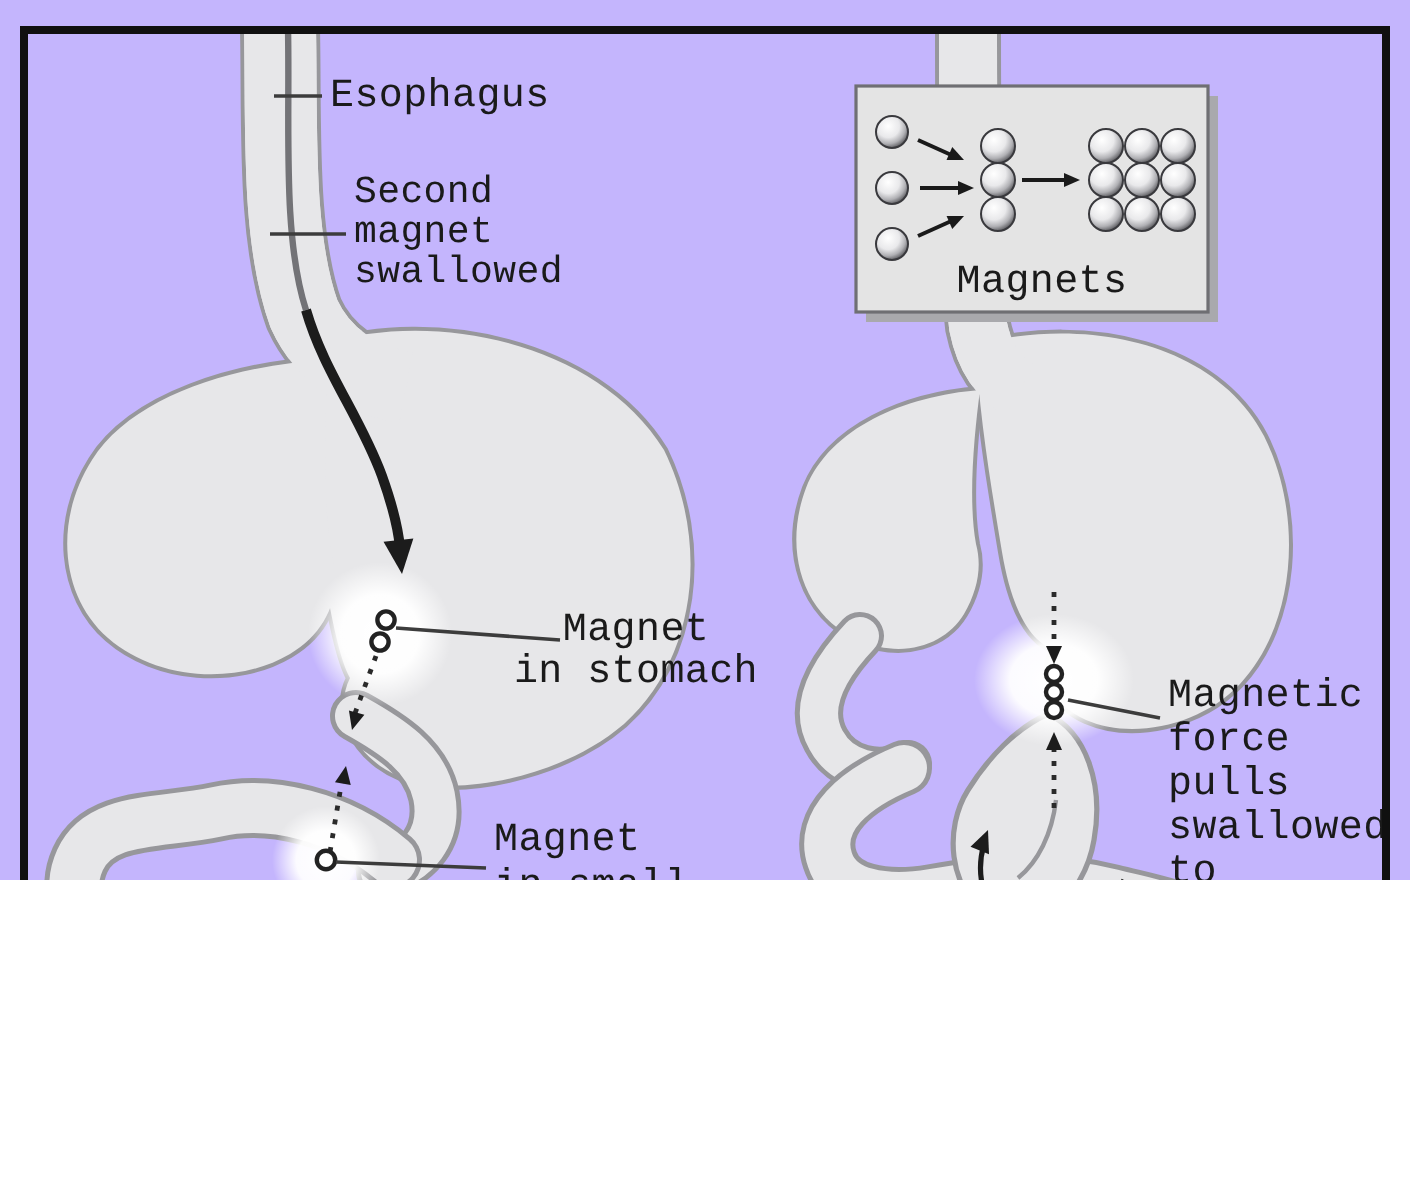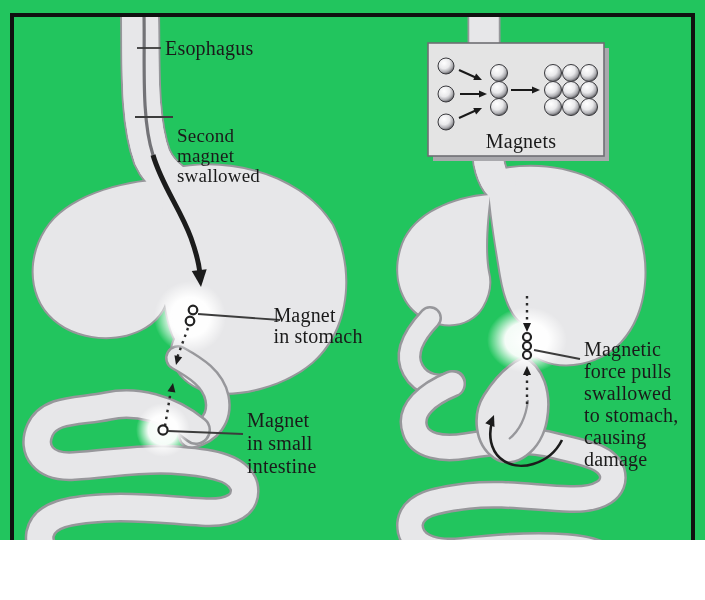--- a/index.html
+++ b/index.html
@@ -1,30 +1,30 @@
 <!DOCTYPE html>
 <html><head>
 <meta charset="utf-8">
 <style>
   html,body{margin:0;padding:0;background:#ffffff;}
   #canvas{
-    position:relative;width:705px;height:540px;background:#22c55e;overflow:hidden;
-    font-family:Liberation Serif, serif;color:#1a1a1a;
+    position:relative;width:705px;height:440px;background:#c4b5fd;overflow:hidden;
+    font-family:Liberation Mono, monospace;color:#1a1a1a;
   }
   #frame{
     position:absolute;left:10px;top:13px;width:685px;height:577px;
     box-sizing:border-box;border:4px solid #101010;
   }
   svg{position:absolute;left:0;top:0;}
   .lbl{
     position:absolute;white-space:pre-line;color:#1a1a1a;
     font-size:20px;line-height:21px;letter-spacing:0.2px;
   }
   .lbl.small{font-size:19px;line-height:20px;}
-  .center{transform:translateX(-50%);}
+  .center{text-align:center;transform:translateX(-50%);}
 </style>
 </head>
 <body>
 
 <div id="canvas">
 
   <svg width="705" height="600" viewBox="0 0 705 600">
     <defs>
       <radialGradient id="glowGrad">
         <stop offset="0%" stop-color="#ffffff" stop-opacity="1"></stop>
@@ -155,21 +155,21 @@
           <circle cx="553" cy="107" r="8.5" fill="url(#ballGrad)" stroke="#39393d" stroke-width="1"></circle>
           <circle cx="571" cy="107" r="8.5" fill="url(#ballGrad)" stroke="#39393d" stroke-width="1"></circle>
           <circle cx="589" cy="107" r="8.5" fill="url(#ballGrad)" stroke="#39393d" stroke-width="1"></circle>
         </g>
       </g>
     </g>
   </svg>
 
   <div class="lbl" style="left:165px;top:38px;">Esophagus</div>
 
-  <div class="lbl small" style="left:177px;top:86px;margin-top:40px;">Second
+  <div class="lbl small" style="left:177px;top:86px;">Second
 magnet
 swallowed</div>
 
   <div class="lbl center" style="left:318px;top:305px;">Magnet
 in stomach</div>
 
   <div class="lbl" style="left:247px;top:409px;line-height:23px;">Magnet
 in small
 intestine</div>
 

